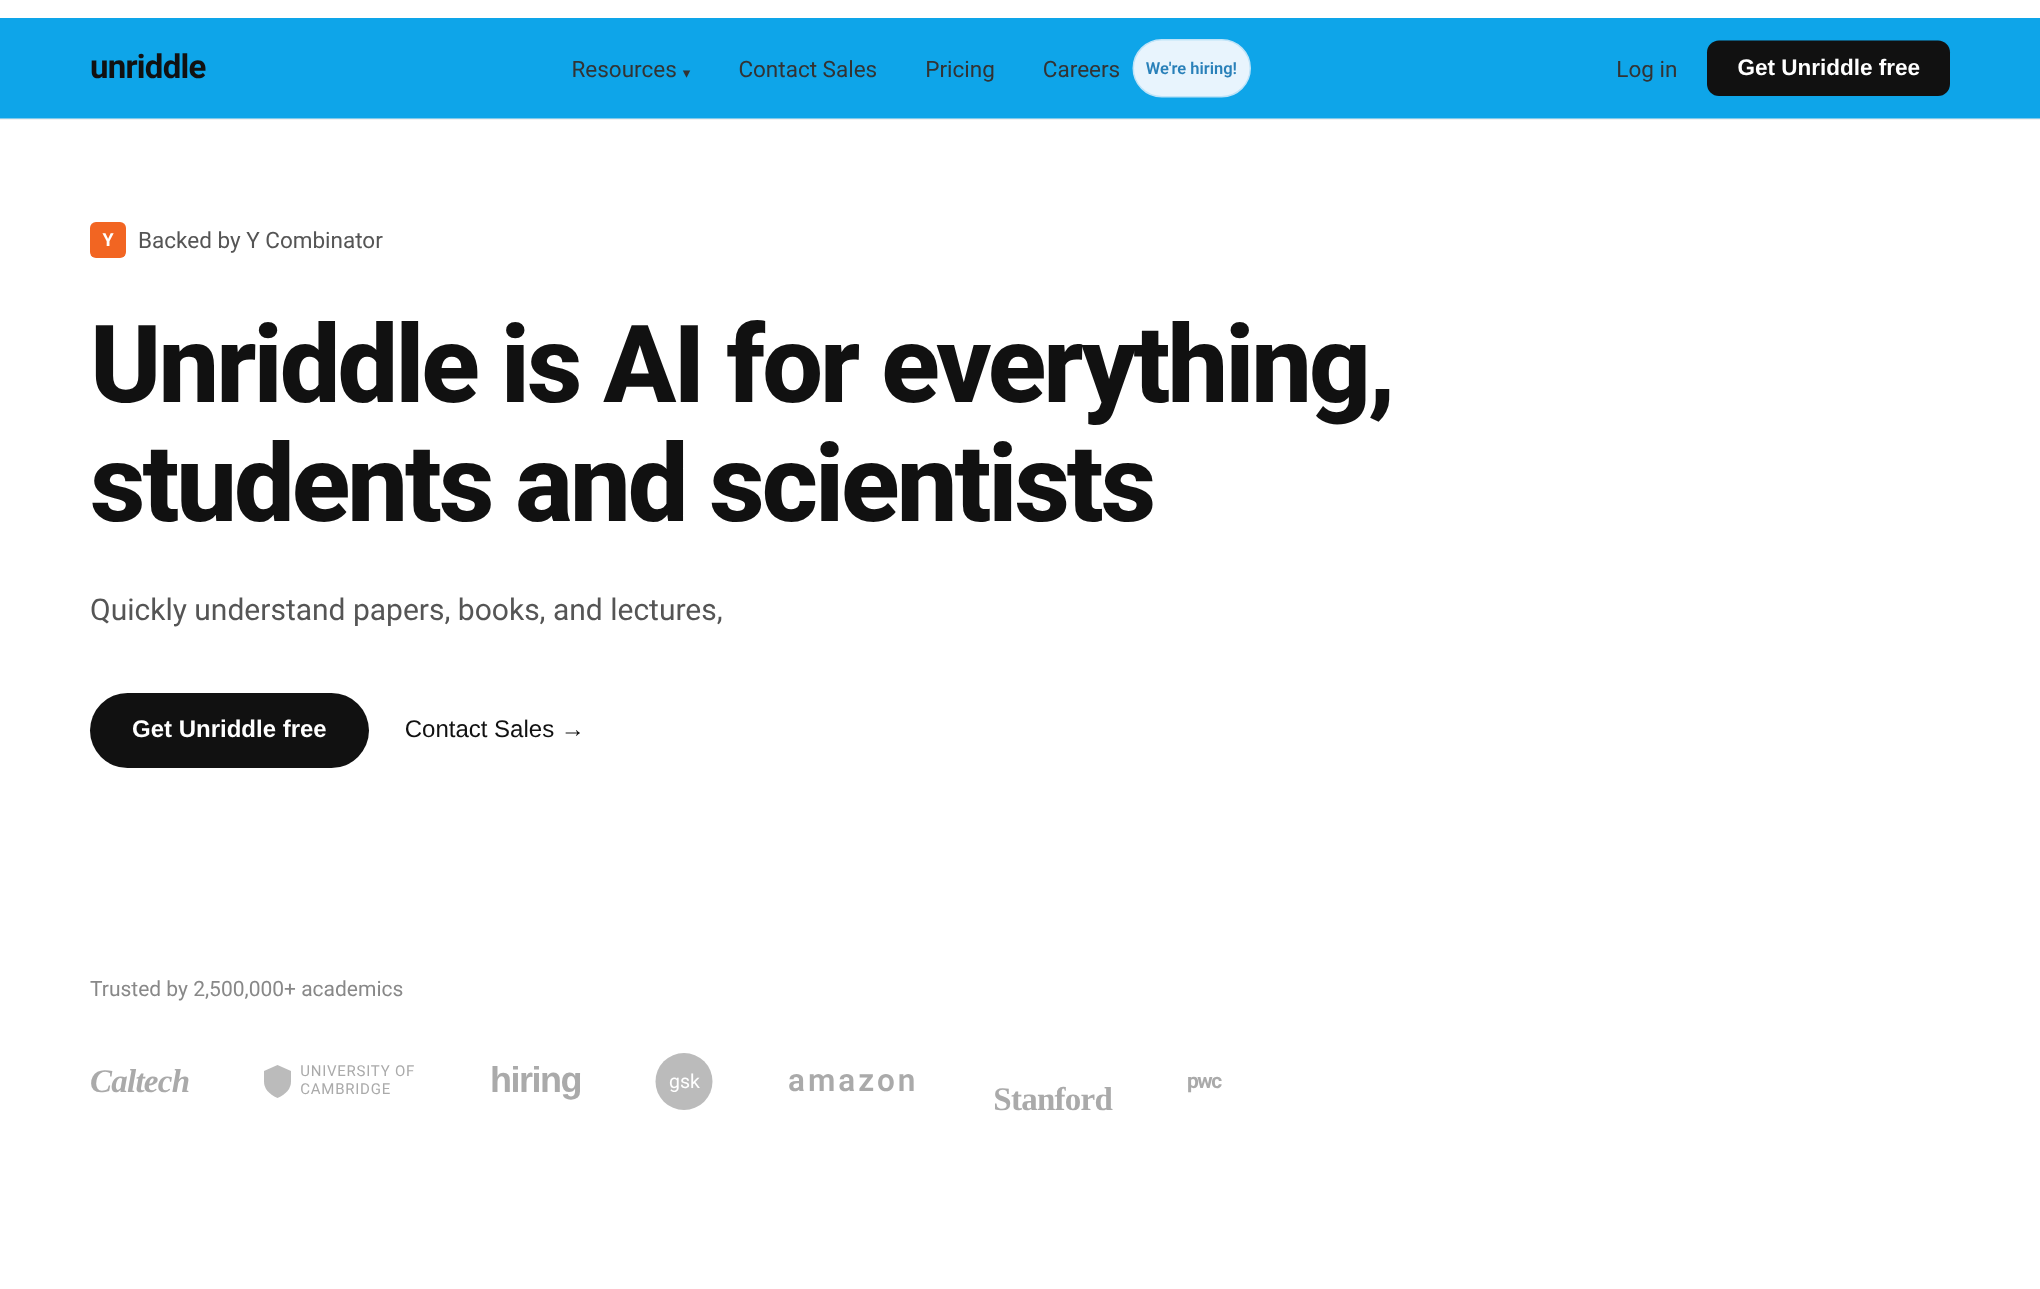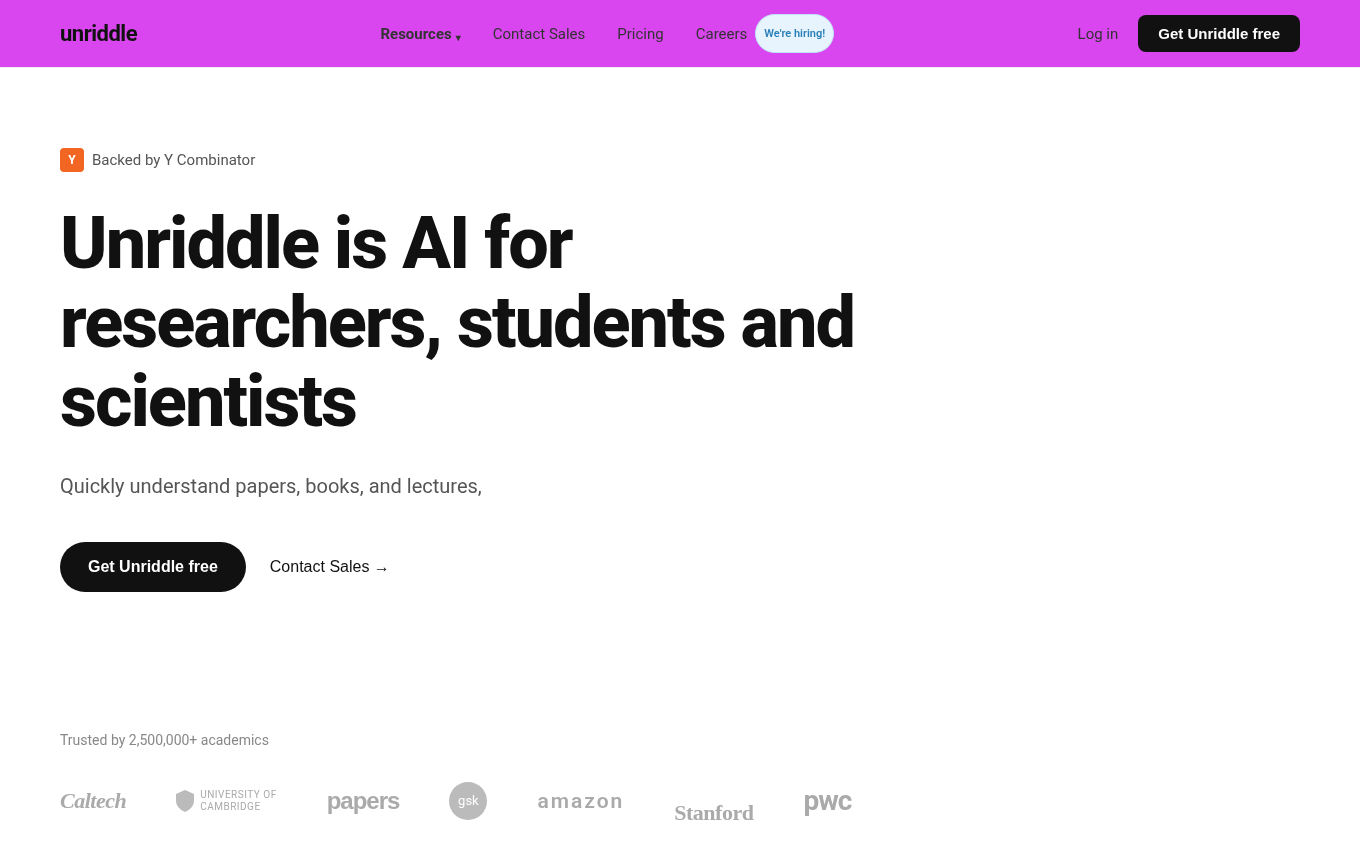--- a/index.html
+++ b/index.html
@@ -12,22 +12,22 @@
 
     
     nav {
       display: flex;
       align-items: center;
       justify-content: space-between;
       padding: 0 60px;
       height: 68px;
       border-bottom: 1px solid #f0f0f0;
       position: sticky;
-      top: 0;
-      background: #d946ef;
+      top: 12px;
+      background: #0ea5e9;
       z-index: 100;
     }
     .nav-logo {
       font-size: 22px;
       font-weight: 700;
       letter-spacing: -0.5px;
       color: #111;
       text-decoration: none;
     }
     .nav-center {
@@ -41,21 +41,20 @@
       text-decoration: none;
       cursor: pointer;
     }
     .nav-resources {
       display: flex;
       align-items: flex-end;
       gap: 4px;
       font-size: 15px;
       color: #333;
       cursor: pointer;
-      font-weight: bold;
     }
     .chevron-down {
       font-size: 10px;
       margin-top: 1px;
     }
     .hiring-badge {
       background: #e8f4fd;
       color: #2980b9;
       font-size: 11px;
       font-weight: 600;
@@ -203,21 +202,21 @@
       border-radius: 50%;
       display: flex;
       align-items: center;
       justify-content: center;
       color: #fff;
       font-size: 13px;
       font-weight: 400;
     }
     .logo-reckitt { font-size: 21px; letter-spacing: 2px; font-weight: 600; }
     .logo-stanford { font-family: Georgia, serif; font-size: 22px; margin-top: 24px; }
-    .logo-pwc { font-size: 28px; font-weight: 700; letter-spacing: -1px; }
+    .logo-pwc { font-size: 14px; font-weight: 700; letter-spacing: -1px; }
   </style>
 </head>
 <body>
 
 <nav>
   <a class="nav-logo">unriddle</a>
   <div class="nav-center">
     <div class="nav-resources">
       <span>Resources</span>
       <span class="chevron-down">▾</span>
@@ -233,21 +232,21 @@
     <a class="login-link">Log in</a>
     <button class="btn-primary-nav">Get Unriddle free</button>
   </div>
 </nav>
 
 <section class="hero">
   <div class="ycombinator-badge">
     <div class="yc-logo">Y</div>
     <span class="yc-text">Backed by Y Combinator</span>
   </div>
-  <h1 class="hero-title">Unriddle is AI for researchers, students and scientists</h1>
+  <h1 class="hero-title">Unriddle is AI for everything, students and scientists</h1>
   <p class="hero-subtitle">
     <span>Quickly understand papers, books, and lectures,</span><br>
   </p>
   <div class="hero-buttons">
     <button class="btn-primary-hero">Get Unriddle free</button>
     <button class="btn-secondary-hero">Contact Sales →</button>
   </div>
 </section>
 
 <section class="trusted-section">
@@ -256,19 +255,19 @@
     <span class="logo-item logo-caltech">Caltech</span>
     <div class="logo-cambridge">
       <svg class="cambridge-shield" viewBox="0 0 18 22" xmlns="http://www.w3.org/2000/svg">
         <path d="M9 0 L18 4 L18 11 Q18 18 9 22 Q0 18 0 11 L0 4 Z" fill="#bbb"></path>
       </svg>
       <div style="line-height:1.2">
         <div>University of</div>
         <div>Cambridge</div>
       </div>
     </div>
-    <span class="logo-item logo-amazon">papers</span>
+    <span class="logo-item logo-amazon">hiring</span>
     <div class="logo-gsk">gsk</div>
     <span class="logo-item logo-reckitt">amazon</span>
     <span class="logo-item logo-stanford">Stanford</span>
     <span class="logo-item logo-pwc">pwc</span>
   </div>
 </section>
 
 </body></html>

